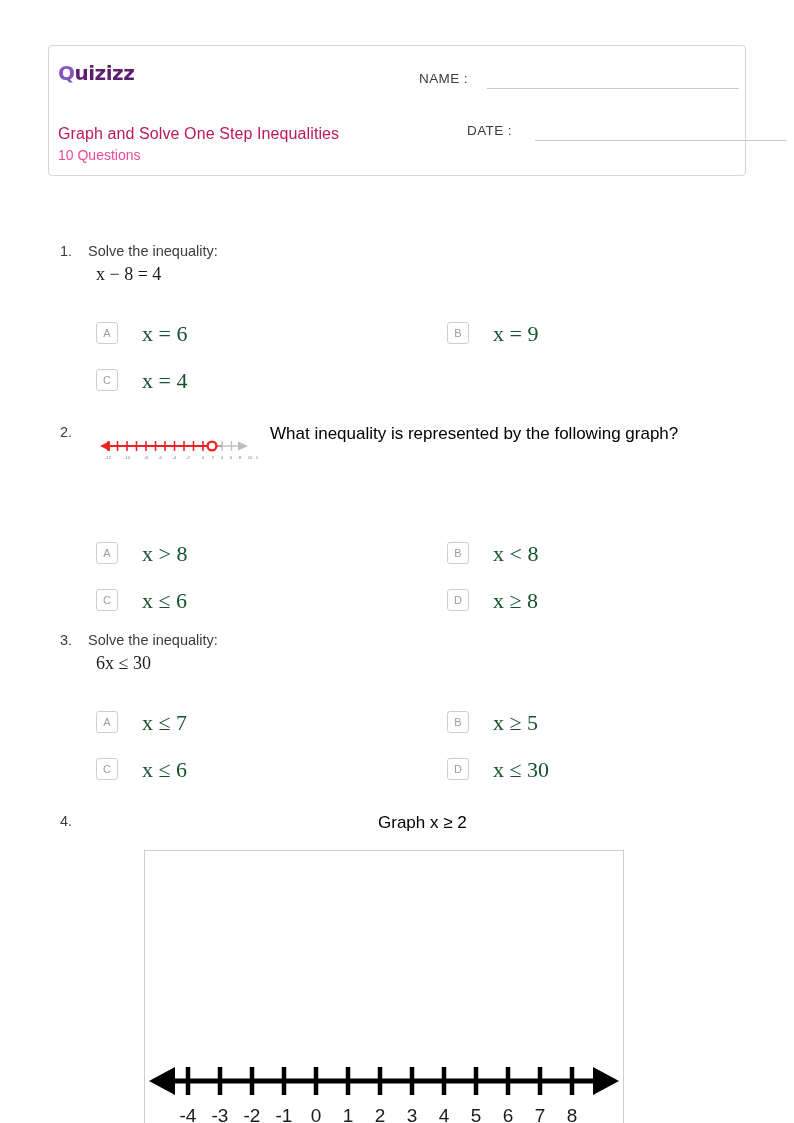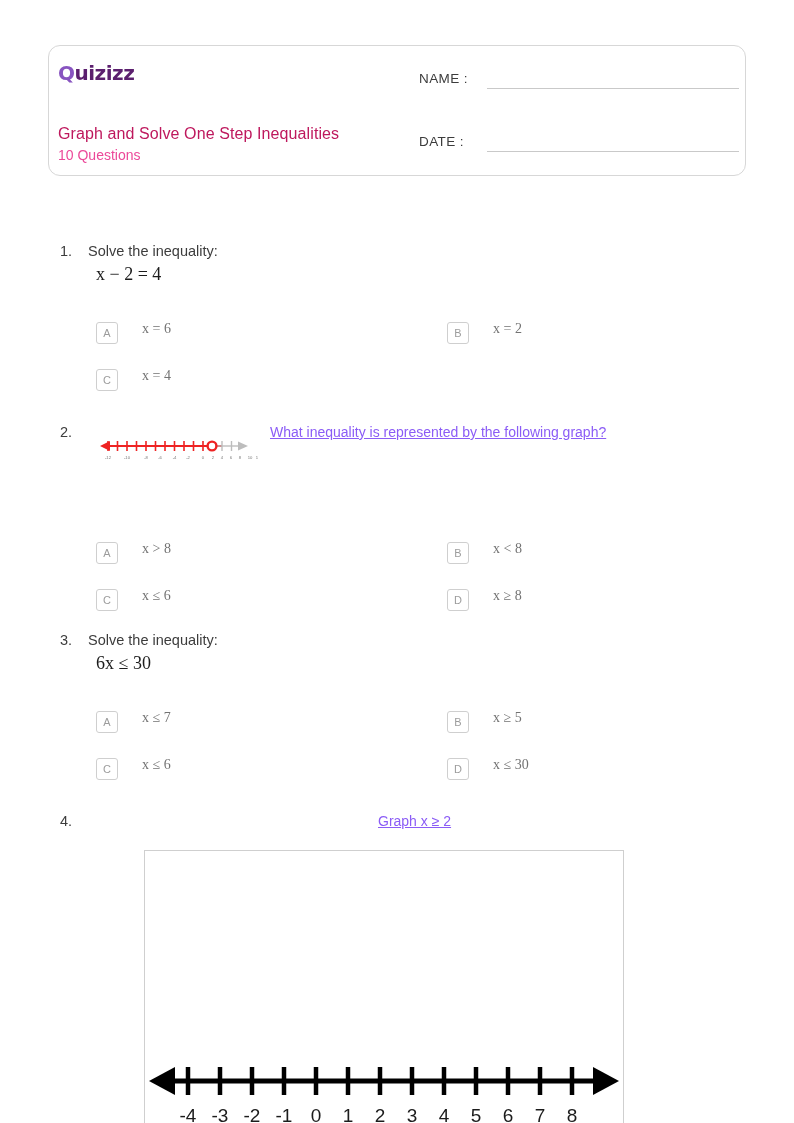--- a/index.html
+++ b/index.html
@@ -23,21 +23,21 @@
   }
 
   
   .header-card {
     position: absolute;
     left: 48px;
     top: 45px;
     width: 698px;
     height: 131px;
     border: 1px solid #d7d7d7;
-    border-radius: 12px;
+    border-radius: 4px;
     box-sizing: border-box;
     padding-left: 10px;
   }
   .brand {
     position: absolute;
     left: 9px;
     top: 15px;
     font-family: "DejaVu Sans", sans-serif;
     font-weight: bold;
     font-size: 20px;
@@ -79,21 +79,21 @@
   }
   .field-row .line {
     position: absolute;
     left: 68px;
     top: 17px;
     width: 252px;
     border-bottom: 1px solid #c9c9c9;
   }
   .fr1 { top: 25px; }
   .fr2 { top: 59px; }
-  .fr3 { top: 88px; }
+  .fr3 { top: 77px; margin-left: 48px; }
 
   
   .q-block {
     position: absolute;
     left: 48px;
     width: 698px;
   }
   .q-num {
     position: absolute;
     left: 12px;
@@ -105,23 +105,22 @@
     position: absolute;
     left: 40px;
     top: 0;
     font-size: 14.5px;
     color: #3c3c3c;
   }
   .q-text-center {
     position: absolute;
     left: 222px;
     top: 0;
-    font-size: 14px;
-    color: #8b5cf6;
-    text-decoration: underline;
+    font-size: 17px;
+    color: #000000;
   }
   .q-math {
     position: absolute;
     left: 48px;
     top: 21px;
     font-family: "Liberation Serif", serif;
     font-size: 18px;
     color: #1c1c1c;
   }
 
@@ -141,22 +140,22 @@
     font-size: 11px;
     color: #9c9c9c;
     text-align: center;
     line-height: 21px;
   }
   .opt .txt {
     position: absolute;
     left: 46px;
     top: -1px;
     font-family: "Liberation Serif", serif;
-    font-size: 14px;
-    color: #737373;
+    font-size: 22px;
+    color: #14532d;
     white-space: nowrap;
   }
 
   
   .nline-small {
     position: absolute;
     left: 50px;
     top: 8px;
     width: 160px;
     height: 36px;
@@ -198,29 +197,29 @@
     </div>
     <div class="field-row fr3">
       <span class="lbl">DATE  :</span>
       <span class="line"></span>
     </div>
   </div>
 
   <div class="q-block" style="top:243px; height:150px;">
     <span class="q-num">1.</span>
     <span class="q-text">Solve the inequality:</span>
-    <span class="q-math">x − 2 = 4</span>
+    <span class="q-math">x − 8 = 4</span>
 
     <div class="opt" style="left:48px; top:79px;">
       <span class="badge">A</span>
       <span class="txt">x = 6</span>
     </div>
     <div class="opt" style="left:399px; top:79px;">
       <span class="badge">B</span>
-      <span class="txt">x = 2</span>
+      <span class="txt">x = 9</span>
     </div>
     <div class="opt" style="left:48px; top:126px;">
       <span class="badge">C</span>
       <span class="txt">x = 4</span>
     </div>
   </div>
 
   <div class="q-block" style="top:424px; height:200px;">
     <span class="q-num">2.</span>
     <span class="q-text-center">What inequality is represented by the following graph?</span>

